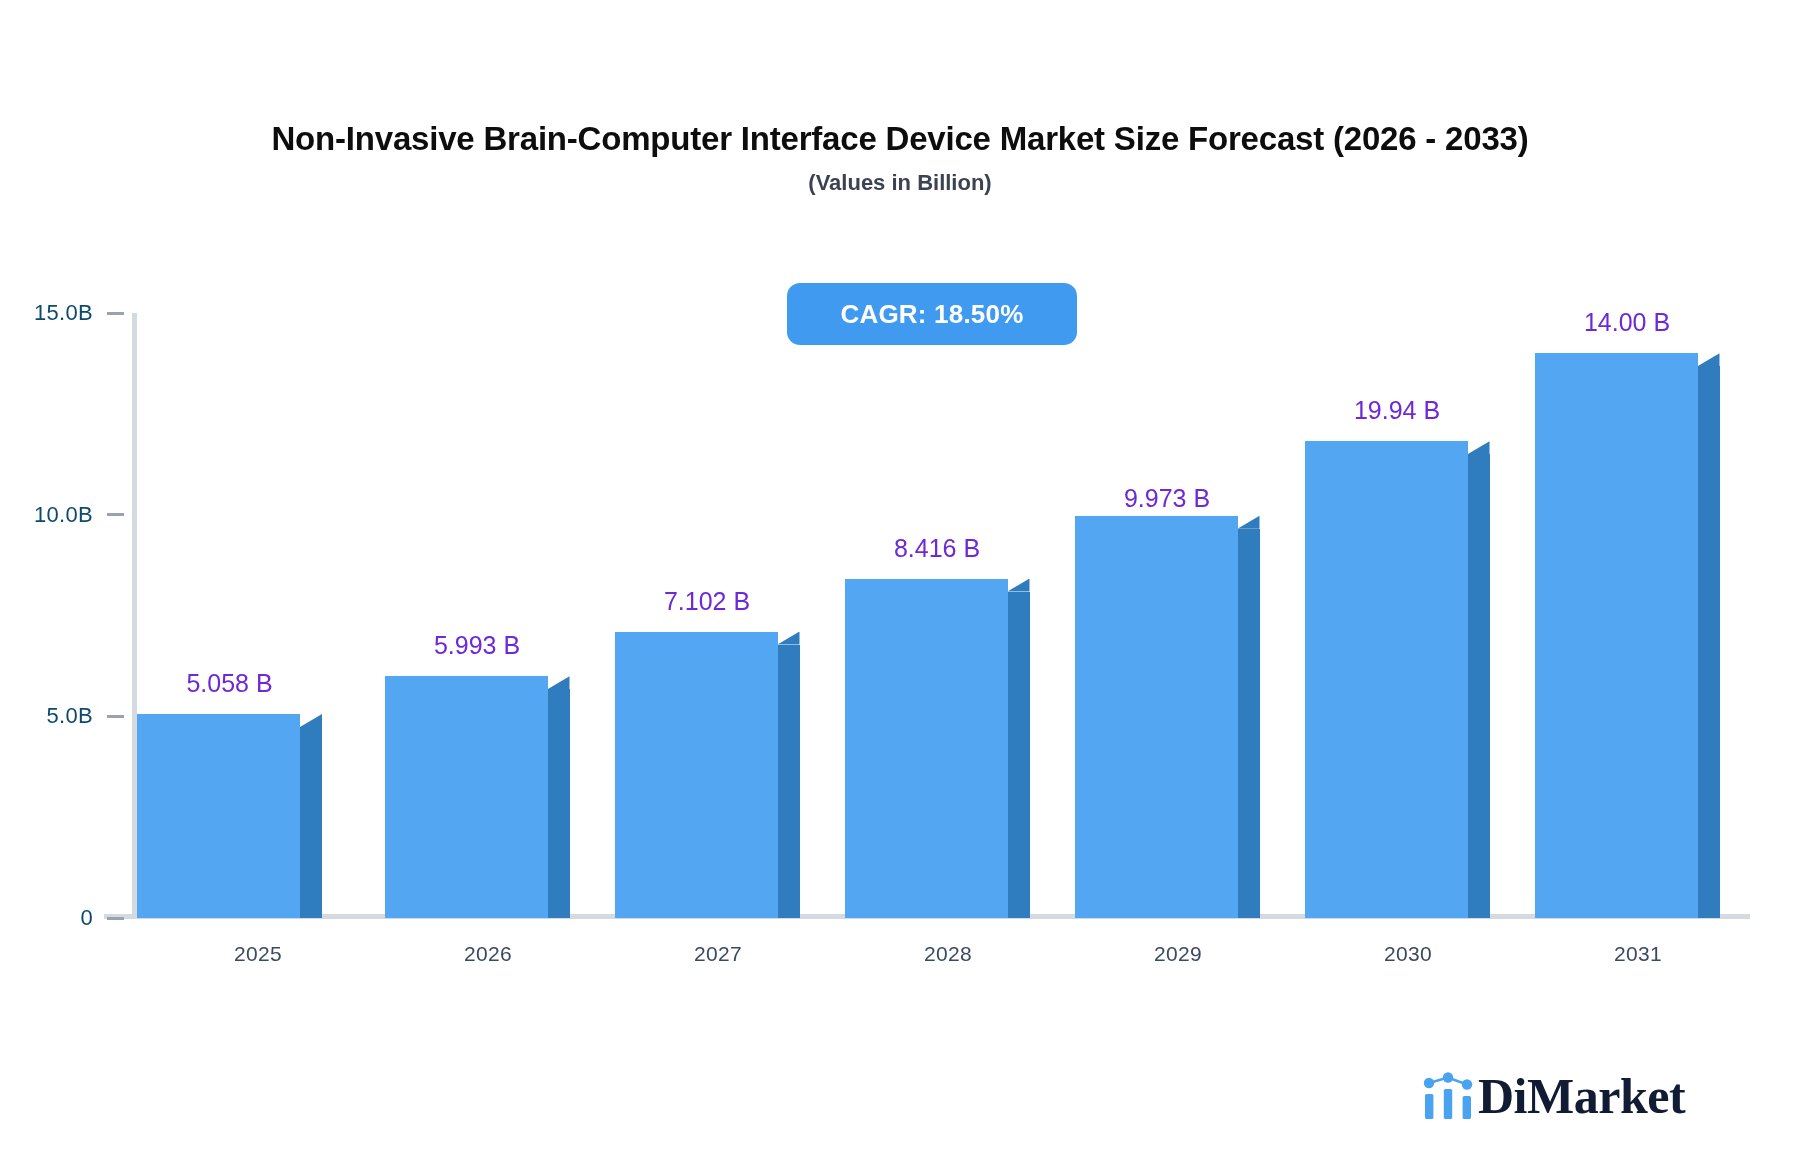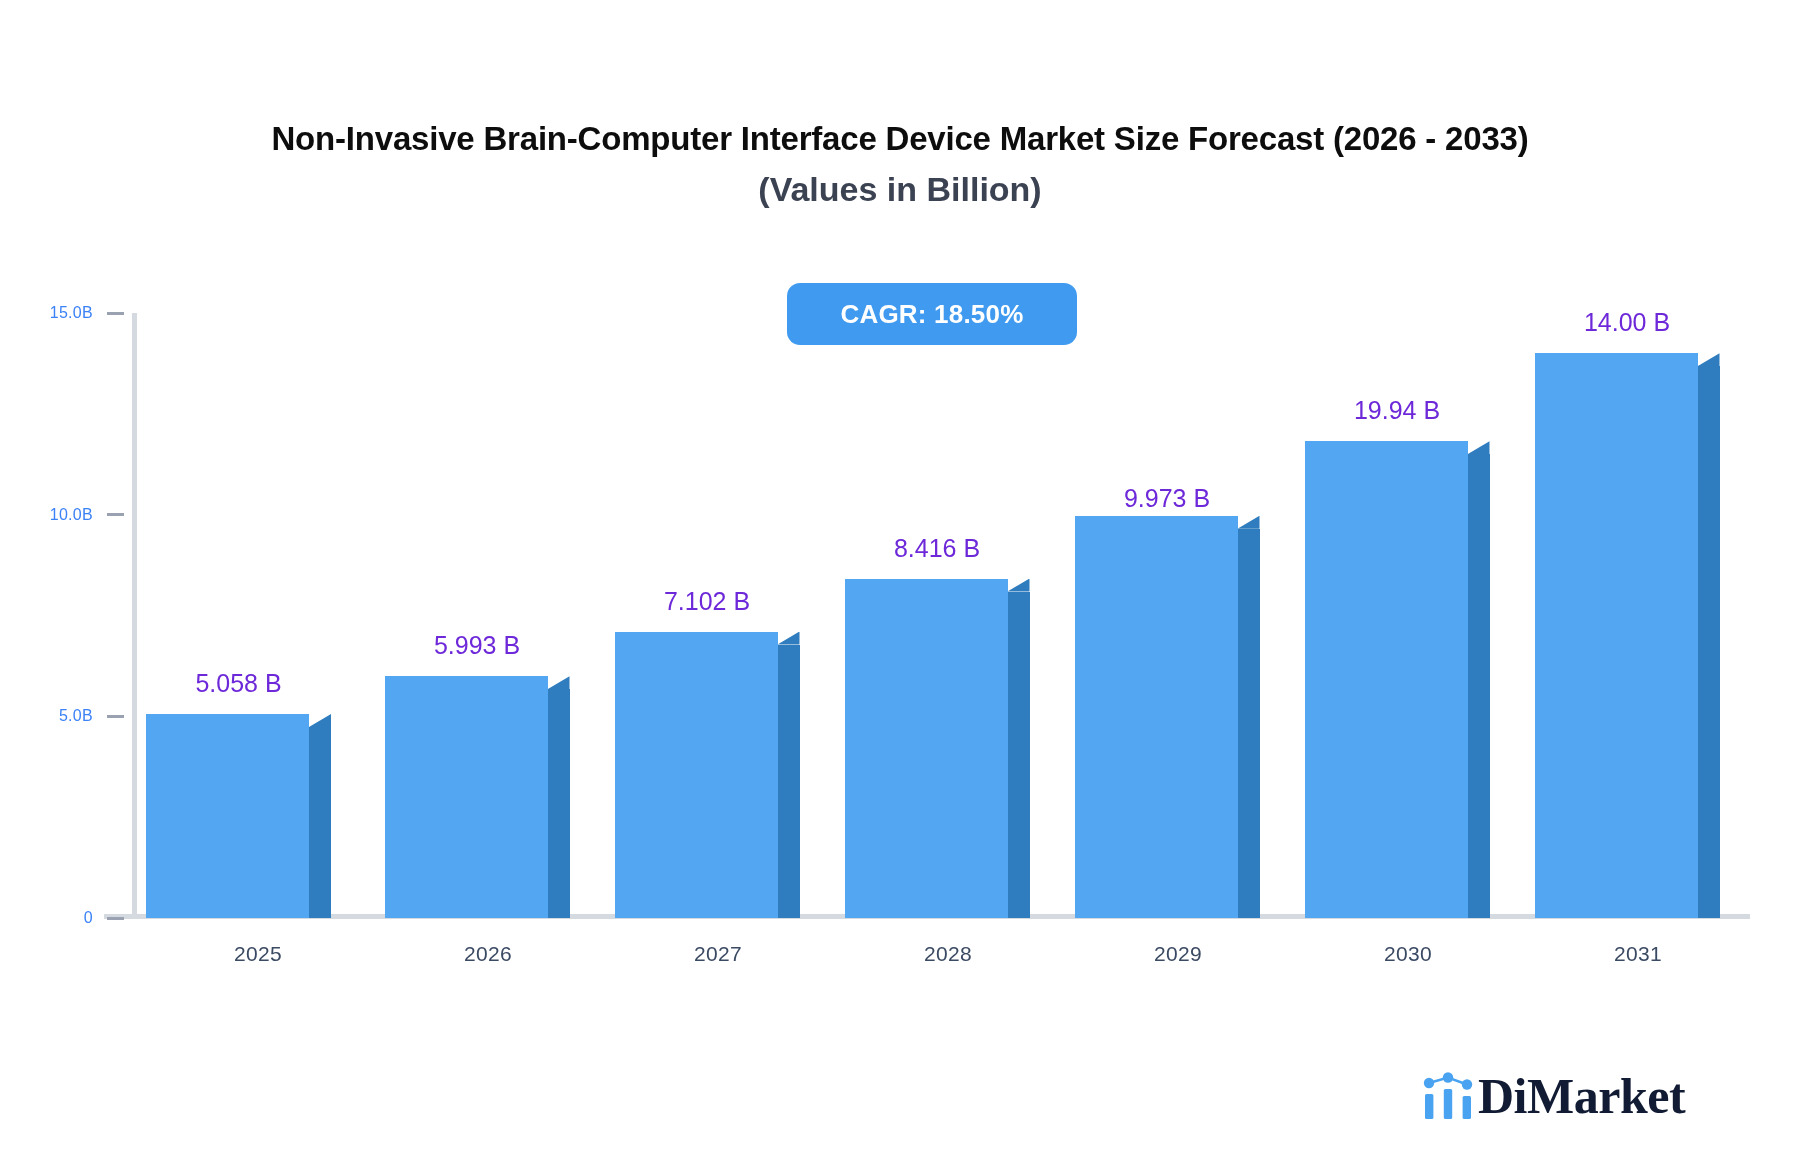--- a/index.html
+++ b/index.html
@@ -36,21 +36,21 @@
     color: #0d0d0d;
     letter-spacing: -0.2px;
     white-space: nowrap;
   }
   .chart-subtitle {
     position: absolute;
     left: 0;
     top: 145px;
     width: 1800px;
     text-align: center;
-    font-size: 34px;
+    font-size: 22px;
     font-weight: bold;
     color: #3b4252;
   }
 
   
   .cagr-badge {
     position: absolute;
     left: 787px;
     top: 258px;
     width: 290px;
@@ -96,22 +96,22 @@
     right: 100%;
     display: flex;
     align-items: center;
     justify-content: flex-end;
     white-space: nowrap;
     transform: translateY(-50%);
     width: 130px;
     padding-right: 0;
   }
   .y-tick .tick-label {
-    font-size: 16px;
-    color: #3b82f6;
+    font-size: 22px;
+    color: #0c4a6e;
     letter-spacing: 0.3px;
   }
   .y-tick .tick-dash {
     display: inline-block;
     width: 17px;
     height: 3px;
     background: #9aa2b1;
     margin-left: 14px;
     margin-right: 8px;
   }
@@ -208,21 +208,21 @@
         <div class="y-tick" style="top: 403.333px;">
           <span class="tick-label">5.0B</span>
           <span class="tick-dash"></span>
         </div>
         <div class="y-tick" style="top: 605px;">
           <span class="tick-label">0</span>
           <span class="tick-dash"></span>
         </div>
       </div>
     <div id="bars">
-        <div class="bar-group" style="left: 14px; width: 163px; height: 204.006px;">
+        <div class="bar-group" style="left: 5px; width: 163px; height: 204.006px;">
           <div class="bar-face" style="height: 204.006px; background: rgb(83, 167, 242);"></div>
           <div class="bar-side" style="left: 163px; bottom: 0px; height: 191.006px; background: rgb(47, 124, 190);"></div>
           <div class="bar-top" style="left: 163px; width: 22px; bottom: 191.006px; background: rgb(47, 124, 190); clip-path: polygon(0px 100%, 100% 0px, 100% 100%);"></div>
           <div class="bar-value" style="bottom: 220.006px; margin-left: -139px;">5.058 B</div>
         </div>
         <div class="bar-group" style="left: 252.5px; width: 163px; height: 241.718px;">
           <div class="bar-face" style="height: 241.718px; background: rgb(83, 167, 242);"></div>
           <div class="bar-side" style="left: 163px; bottom: 0px; height: 228.718px; background: rgb(47, 124, 190);"></div>
           <div class="bar-top" style="left: 163px; width: 22px; bottom: 228.718px; background: rgb(47, 124, 190); clip-path: polygon(0px 100%, 100% 0px, 100% 100%);"></div>
           <div class="bar-value" style="bottom: 257.718px; margin-left: -139px;">5.993 B</div>

